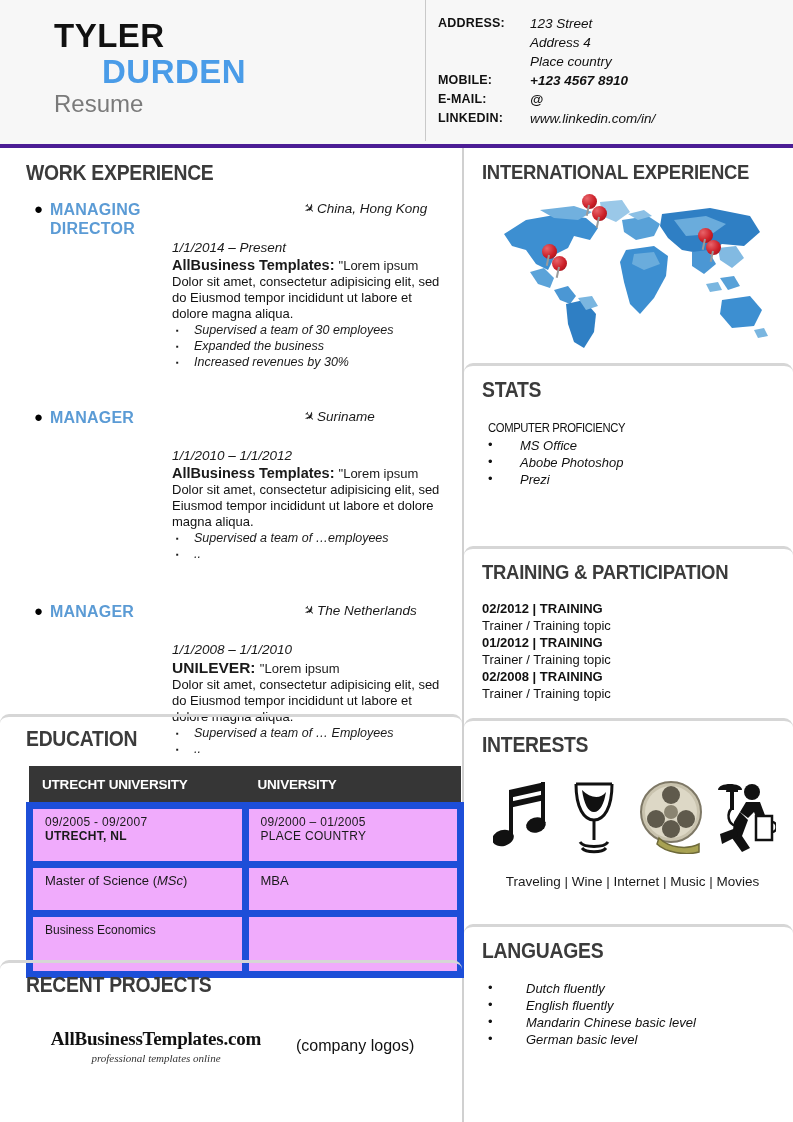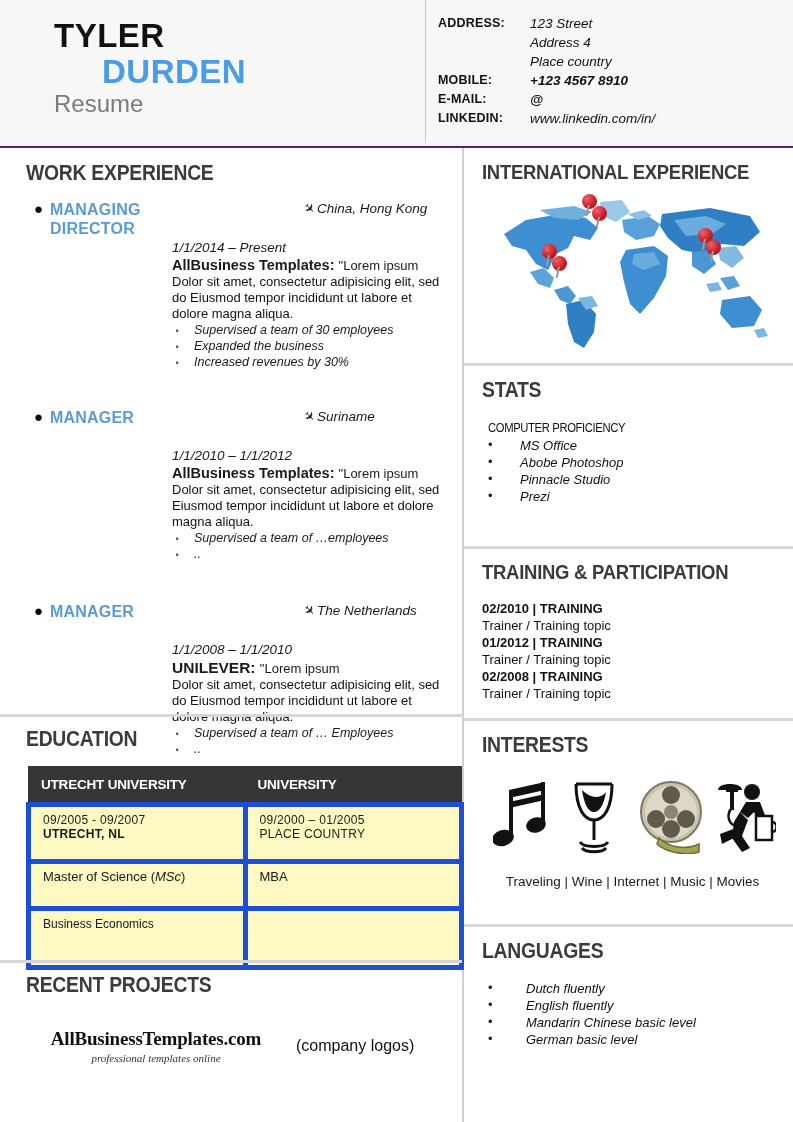--- a/index.html
+++ b/index.html
@@ -13,21 +13,21 @@
     font-family: "Liberation Sans", sans-serif;
     color: #1a1a1a;
     overflow: hidden;
     position: relative;
   }
 
   
   .header {
     height: 148px;
     background: #f7f7f7;
-    border-bottom: 2px solid #4c1d95;
+    border-bottom: 4px solid #4c1d95;
     display: flex;
     box-sizing: border-box;
     position: relative;
   }
   .header-left {
     width: 425px;
     padding: 18px 0 0 54px;
     box-sizing: border-box;
   }
   .hdr-first {
@@ -95,21 +95,21 @@
   }
   .col-right {
     width: 329px;
     box-sizing: border-box;
   }
 
   .section {
     box-sizing: border-box;
     position: relative;
   }
-  .sec-border-top { border-top: 3px solid #d6d6d6; }
+  .sec-border-top { border-top: 3px solid #d6d6d6; border-radius: 9px; }
 
   .sec-title {
     font-size: 22px;
     font-weight: bold;
     color: #3b3b3b;
     letter-spacing: -0.3px;
     transform: scaleX(0.88);
     transform-origin: left center;
     white-space: nowrap;
   }
@@ -205,26 +205,26 @@
     text-align: left;
     font-size: 13.5px;
     font-weight: bold;
     letter-spacing: -0.2px;
     padding: 10px 0 10px 12px;
     height: 35px;
     box-sizing: border-box;
     border: 1px solid #363636;
   }
   .edu-table td {
-    background: #fef9c3;
+    background: #f0abfc;
     font-size: 12px;
     color: #1a1a1a;
     padding: 6px 0 6px 12px;
     vertical-align: top;
-    border: 5px solid #1d4ed8;
+    border: 7px solid #1d4ed8;
     line-height: 14px;
   }
   .edu-table td.tall { height: 40px; }
   .edu-table td.mid { height: 30px; }
   .edu-table td.last { height: 42px; }
   .edu-sub { font-weight: bold; letter-spacing: 0.3px; }
   .edu-plain { letter-spacing: 0.3px; }
   .edu-degree { font-size: 13px; font-weight: normal; }
   .edu-degree em { font-style: italic; }
 
@@ -580,29 +580,28 @@
         </div>
       </div>
     </div>
 
     <div class="section sec-border-top" id="stats">
       <div class="sec-title">STATS</div>
       <div class="stats-head">COMPUTER PROFICIENCY</div>
       <ul class="bullet-list">
         <li>MS Office</li>
         <li>Abobe Photoshop</li>
-        <li>Pinnacle Studio</li>
         <li>Prezi</li>
       </ul>
     </div>
 
     <div class="section sec-border-top" id="training">
       <div class="sec-title" style="font-size:21px;">TRAINING &amp; PARTICIPATION</div>
       <div class="train-list">
-        <div class="train-date">02/2010 | TRAINING</div>
+        <div class="train-date">02/2012 | TRAINING</div>
         <div class="train-topic">Trainer / Training topic</div>
         <div class="train-date">01/2012 | TRAINING</div>
         <div class="train-topic">Trainer / Training topic</div>
         <div class="train-date">02/2008 | TRAINING</div>
         <div class="train-topic">Trainer / Training topic</div>
       </div>
     </div>
 
     <div class="section sec-border-top" id="interests">
       <div class="sec-title">INTERESTS</div>

